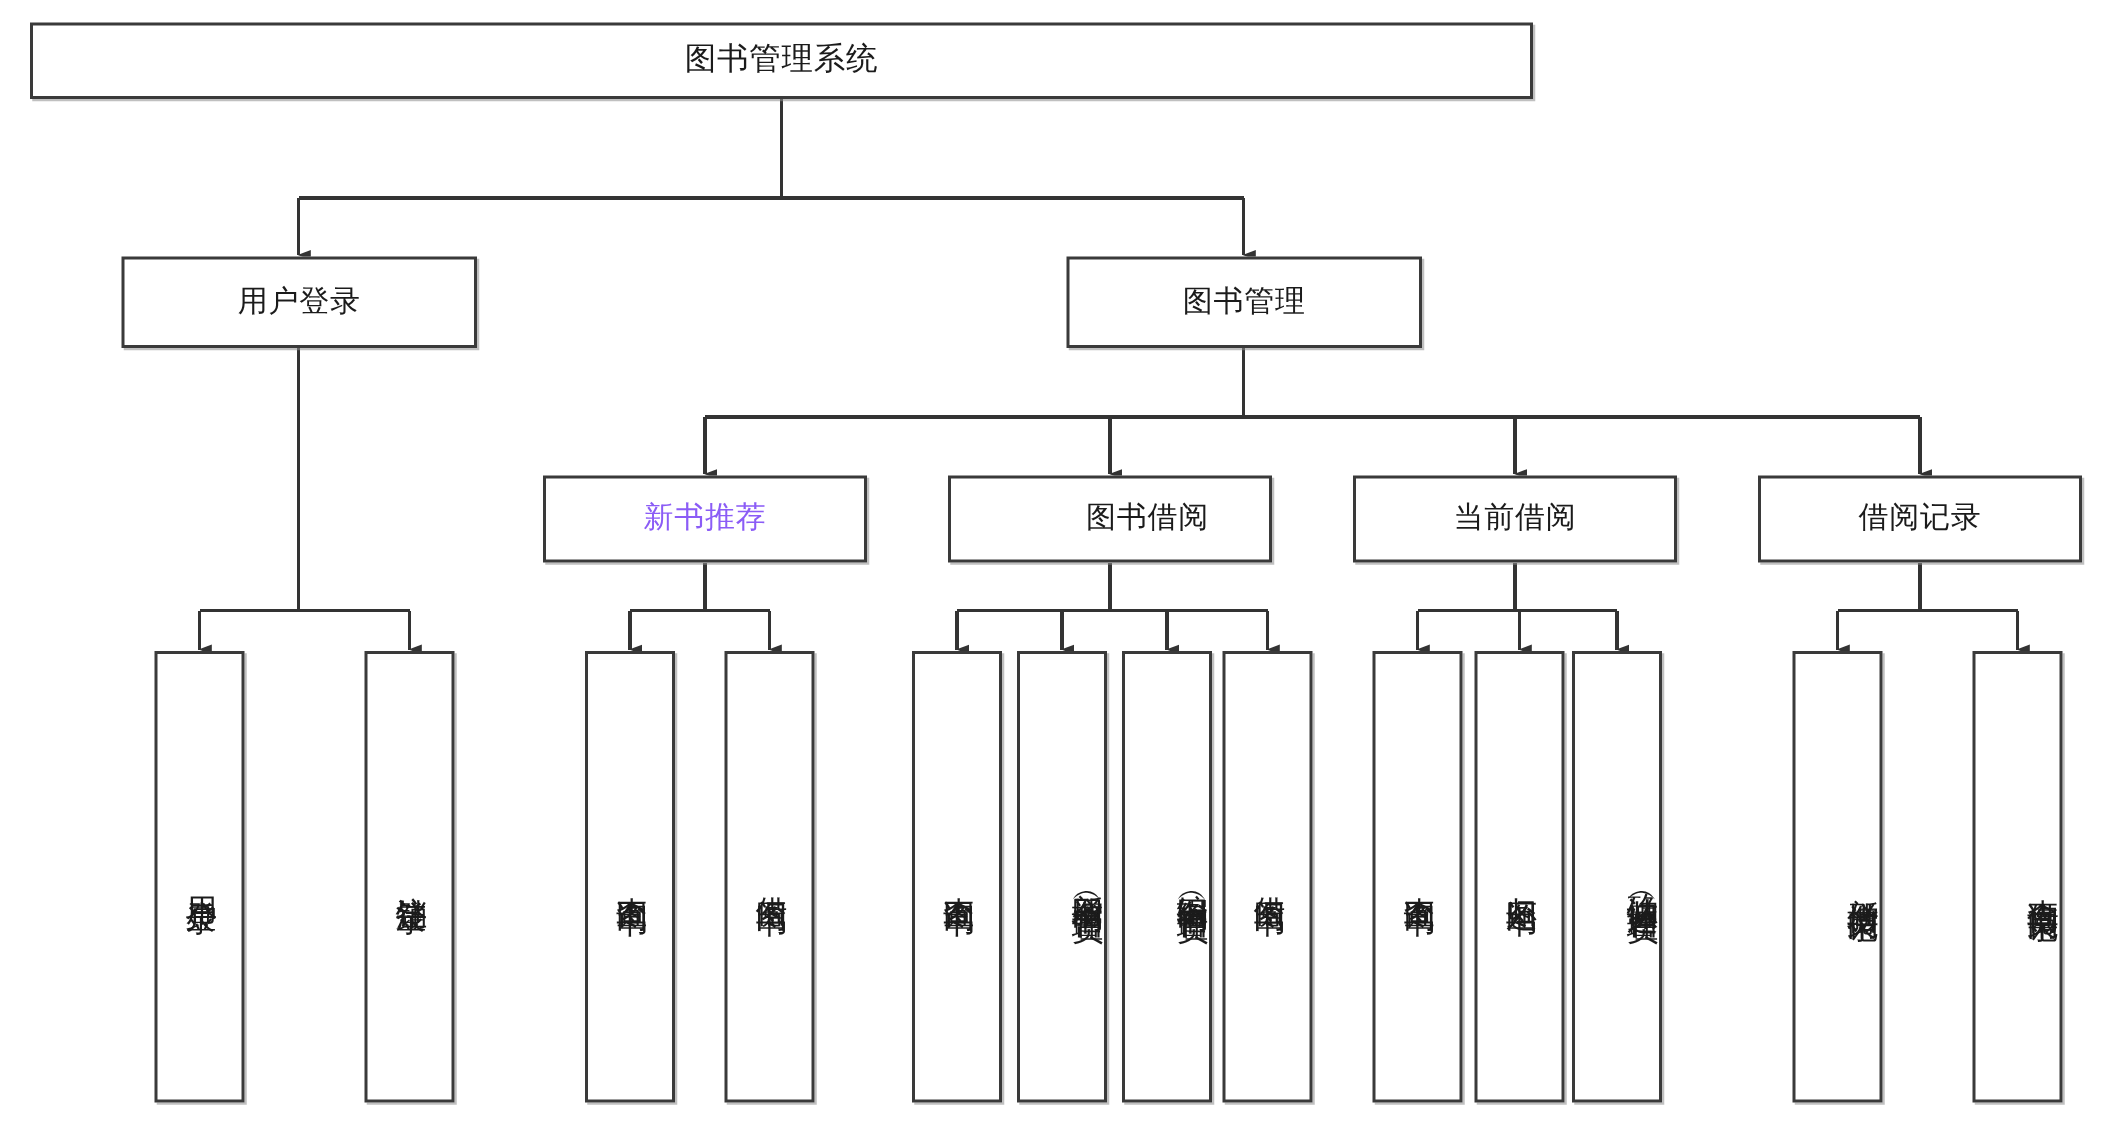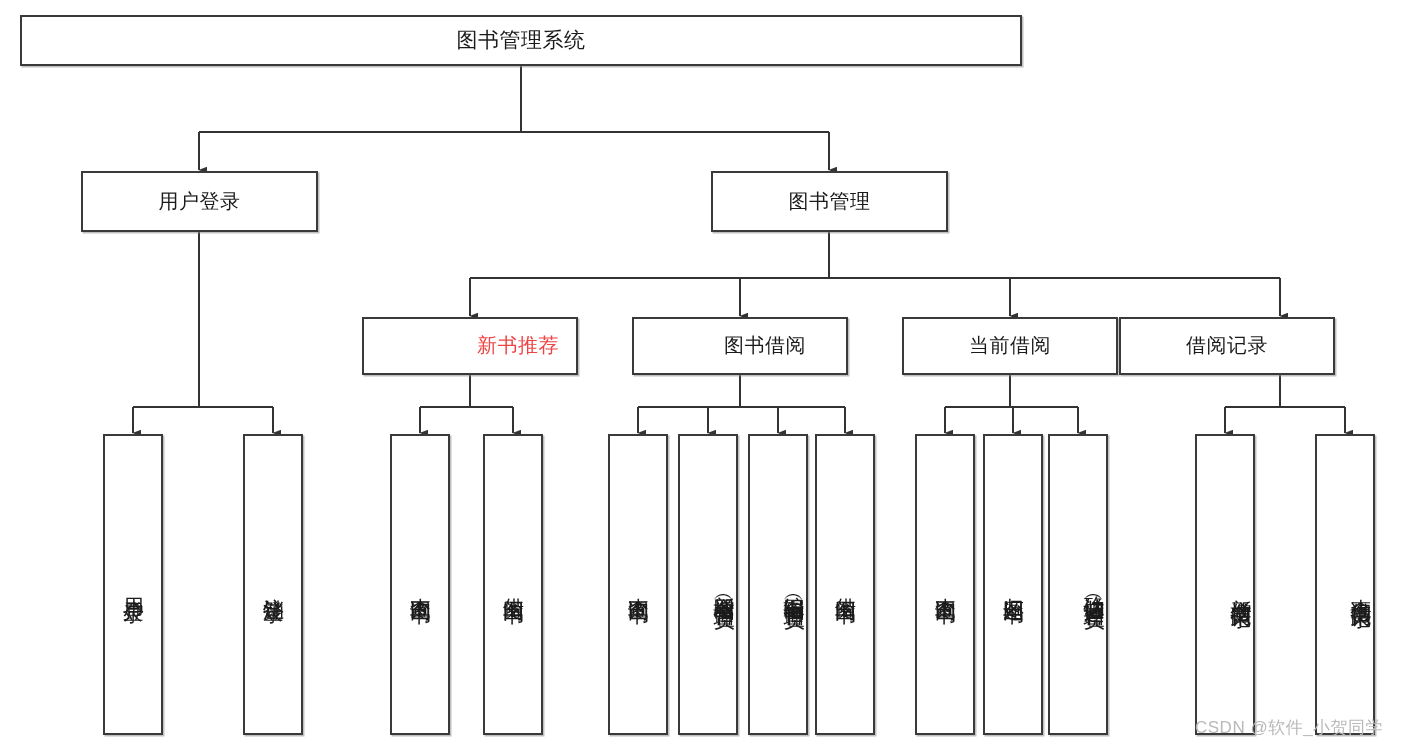--- a/index.html
+++ b/index.html
@@ -130,29 +130,29 @@
       <div class="node-box node-root node-horizontal" style="left: 20px; top: 15px; width: 1002px; height: 51px; border-color: rgb(58, 58, 58); background: rgb(255, 255, 255);">
         <span class="node-label" style="color: rgb(27, 27, 27);">图书管理系统</span>
       </div>
       <div class="node-box node-level2 node-horizontal" style="left: 81px; top: 171px; width: 237px; height: 61px; border-color: rgb(58, 58, 58); background: rgb(255, 255, 255);">
         <span class="node-label" style="color: rgb(27, 27, 27);">用户登录</span>
       </div>
       <div class="node-box node-level2 node-horizontal" style="left: 711px; top: 171px; width: 237px; height: 61px; border-color: rgb(58, 58, 58); background: rgb(255, 255, 255);">
         <span class="node-label" style="color: rgb(27, 27, 27); border-radius: 18px;">图书管理</span>
       </div>
       <div class="node-box node-level3 node-horizontal" style="left: 362px; top: 317px; width: 216px; height: 58px; border-color: rgb(58, 58, 58); background: rgb(255, 255, 255);">
-        <span class="node-label" style="color: #ef4444; margin-left: 48px;">新书推荐</span>
+        <span class="node-label" style="color: #8b5cf6;">新书推荐</span>
       </div>
       <div class="node-box node-level3 node-horizontal" style="left: 632px; top: 317px; width: 216px; height: 58px; border-color: rgb(58, 58, 58); background: rgb(255, 255, 255);">
         <span class="node-label" style="color: rgb(27, 27, 27); margin-left: 25px;">图书借阅</span>
       </div>
       <div class="node-box node-level3 node-horizontal" style="left: 902px; top: 317px; width: 216px; height: 58px; border-color: rgb(58, 58, 58); background: rgb(255, 255, 255); padding-left: 16px;">
         <span class="node-label" style="color: rgb(27, 27, 27);">当前借阅</span>
       </div>
-      <div class="node-box node-level3 node-horizontal" style="left: 1119px; top: 317px; width: 216px; height: 58px; border-color: rgb(58, 58, 58); background: rgb(255, 255, 255);">
+      <div class="node-box node-level3 node-horizontal" style="left: 1172px; top: 317px; width: 216px; height: 58px; border-color: rgb(58, 58, 58); background: rgb(255, 255, 255);">
         <span class="node-label" style="color: rgb(27, 27, 27);">借阅记录</span>
       </div>
       <div class="node-box node-leaf node-vertical short" style="left: 103px; top: 434px; width: 60px; height: 301px; border-color: rgb(58, 58, 58); background: rgb(255, 255, 255);">
         <span class="node-label" style="color: rgb(27, 27, 27);">用户登录</span>
       </div>
       <div class="node-box node-leaf node-vertical short" style="left: 243px; top: 434px; width: 60px; height: 301px; border-color: rgb(58, 58, 58); background: rgb(255, 255, 255);">
         <span class="node-label" style="color: rgb(27, 27, 27);">注销登录</span>
       </div>
       <div class="node-box node-leaf node-vertical short" style="left: 390px; top: 434px; width: 60px; height: 301px; border-color: rgb(58, 58, 58); background: rgb(255, 255, 255);">
         <span class="node-label" style="color: rgb(27, 27, 27);">查询图书</span>
@@ -182,15 +182,14 @@
         <span class="node-label" style="color: rgb(27, 27, 27);">确认归还（管理员）</span>
       </div>
       <div class="node-box node-leaf node-vertical" style="left: 1195px; top: 434px; width: 60px; height: 301px; border-color: rgb(58, 58, 58); background: rgb(255, 255, 255);">
         <span class="node-label" style="color: rgb(27, 27, 27);">新增借阅记录</span>
       </div>
       <div class="node-box node-leaf node-vertical" style="left: 1315px; top: 434px; width: 60px; height: 301px; border-color: rgb(58, 58, 58); background: rgb(255, 255, 255);">
         <span class="node-label" style="color: rgb(27, 27, 27);">查询借阅记录</span>
       </div>
     </div>
 
-  <div id="watermark" style="left: 1195px; top: 716px; color: rgb(185, 185, 185);">CSDN @软件_小贺同学</div>
 
 </div>
 
 </body></html>

